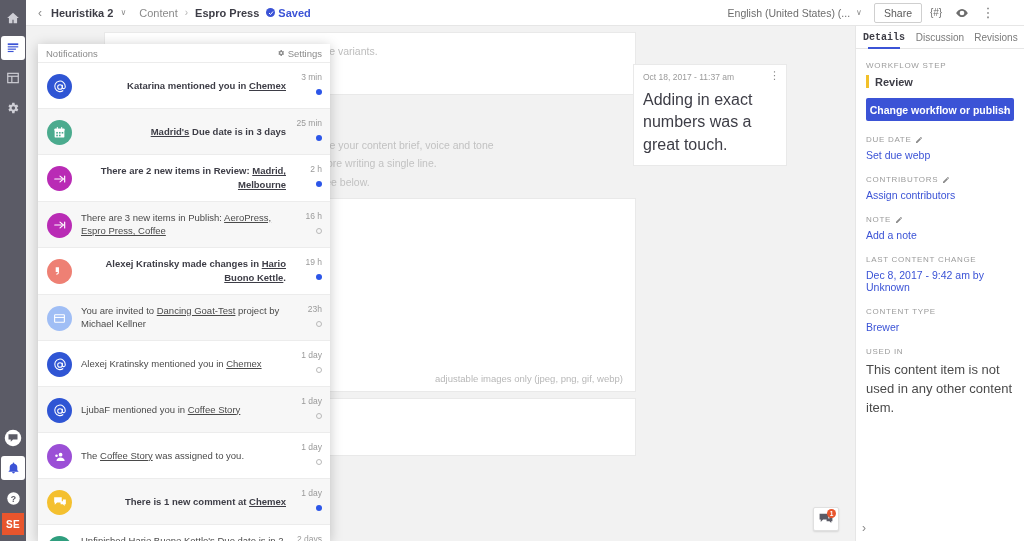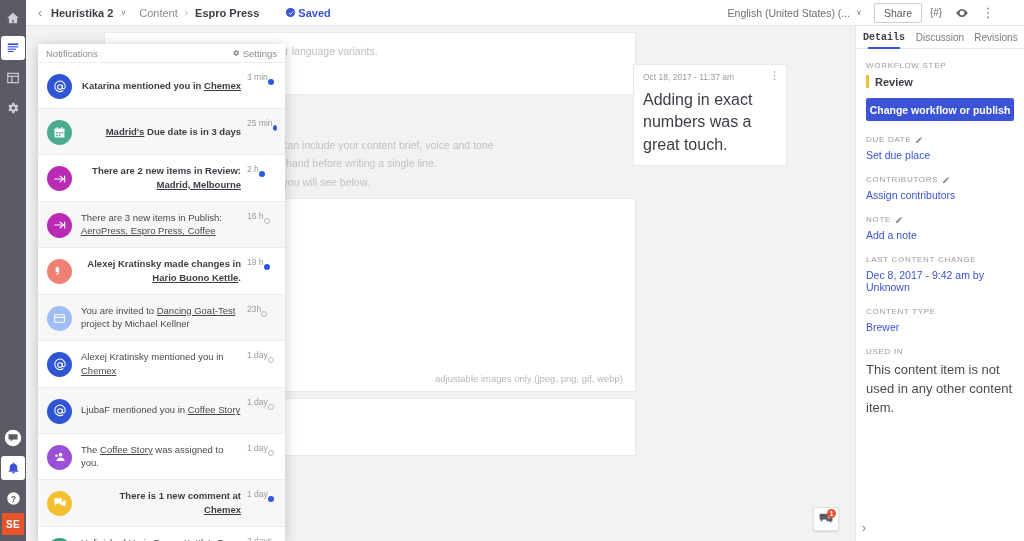--- a/index.html
+++ b/index.html
@@ -37,21 +37,21 @@
   #topbar{
     position:absolute;left:26px;top:0;right:0;height:26px;background:#fff;
     border-bottom:1px solid #e6e6e6; display:flex;align-items:center;z-index:30;
   }
   #breadcrumb{display:flex;align-items:center;gap:7px;padding-left:10px;font-size:11px;}
   .bc-back{color:#8a8a8a;font-size:12px;cursor:pointer;padding:0 2px;}
   .bc-strong{font-weight:bold;color:#3d3d46;cursor:pointer;}
   .bc-caret{color:#8a8a8a;font-size:8px;cursor:pointer;}
   .bc-sep{color:#b5b5b5;font-size:10px;}
   .bc-plain{color:#8a8a8a;cursor:pointer;}
-  .saved{display:flex;align-items:center;gap:3px;color:#3b53d6;font-weight:bold;margin-left:20px;}
+  .saved{display:flex;align-items:center;gap:3px;color:#3b53d6;font-weight:bold;margin-left:0;}
   .saved-dot{width:9px;height:9px;border-radius:50%;background:#3b53d6;display:flex;align-items:center;justify-content:center;}
   .saved-dot svg{display:block;}
   #topbar-right{margin-left:auto;display:flex;align-items:center;gap:2px;padding-right:24px;}
   .lang{color:#6d6d6d;font-size:10.5px;cursor:pointer;}
   .lang-caret{color:#8a8a8a;font-size:8px;margin:0 10px 0 4px;cursor:pointer;}
   .share-btn{
     border:1px solid #cfcfcf;border-radius:2px;padding:3px 9px;font-size:10.5px;
     color:#5a5a5a;cursor:pointer;background:#fff;
   }
   .ic-btn{width:24px;height:24px;display:flex;align-items:center;justify-content:center;cursor:pointer;color:#6d6d6d;}
@@ -111,38 +111,38 @@
   #comment-fab{
     position:absolute;right:16px;bottom:10px;width:26px;height:24px;background:#fff;
     border:1px solid #e0e0e0;border-radius:2px;display:flex;align-items:center;justify-content:center;
     cursor:pointer;box-shadow:0 1px 2px rgba(0,0,0,.12);
   }
   #comment-fab .badge{position:absolute;right:2px;top:1px;width:9px;height:9px;border-radius:50%;
     background:#e8552d;color:#fff;font-size:6.5px;display:flex;align-items:center;justify-content:center;font-weight:bold;}
 
   
   #notif{
-    position:absolute;left:38px;top:44px;width:247px;background:#fff;z-index:60;
+    position:absolute;left:38px;top:44px;width:292px;background:#fff;z-index:60;
     box-shadow:0 2px 12px rgba(0,0,0,.22);
   }
   #notif-head{
     height:19px;display:flex;align-items:center;padding:0 8px;border-bottom:1px solid #ececec;
     background:#fff;
   }
   #notif-head .ttl{font-size:9.5px;color:#8b8b8b;}
   #notif-head .settings{margin-left:auto;display:flex;align-items:center;gap:3px;font-size:9.5px;color:#8b8b8b;cursor:pointer;}
   #notif-list{max-height:478px;overflow:hidden;}
   .n-item{display:flex;align-items:flex-start;padding:9px 8px 9px 9px;border-bottom:1px solid #ececec;cursor:pointer;position:relative;min-height:42px;}
   .n-item.alt{background:#f7f7f7;}
   .n-av{width:25px;height:25px;border-radius:50%;flex:0 0 25px;display:flex;align-items:center;justify-content:center;margin-top:2px;}
   .n-av svg{display:block;}
   .n-txt{flex:1;padding:0 6px 0 9px;font-size:9.5px;line-height:1.45;color:#4a4a4a;align-self:center;}
   .n-txt.bold{font-weight:bold;color:#3d3d46;text-align:right;}
   .n-txt u{text-decoration:underline;}
-  .n-right{width:30px;flex:0 0 30px;display:flex;flex-direction:row;align-items:flex-start;}
+  .n-right{width:30px;flex:0 0 30px;display:flex;flex-direction:column;align-items:flex-end;}
   .n-time{font-size:8.5px;color:#9a9a9a;white-space:nowrap;}
   .n-dot{width:6px;height:6px;border-radius:50%;background:#2c56e8;margin-top:7px;}
   .n-dot.hollow{background:transparent;border:1px solid #b9b9b9;}
 </style>
 </head>
 <body>
 
 <div id="left-rail">
   <div class="rail-btn" style="margin-top:3px;">
     <svg width="14" height="14" viewBox="0 0 24 24" fill="#cfcfd6">
@@ -286,21 +286,21 @@
 
     <div class="grp">
       <div class="sect-label">
         <span>DUE DATE</span>
         <span class="pencil">
           <svg width="8" height="8" viewBox="0 0 24 24" fill="#8a8a8a">
               <path d="M3 17.2V21h3.8L18 9.8 14.2 6 3 17.2zM20.7 7.1a1 1 0 0 0 0-1.4L18.3 3.3a1 1 0 0 0-1.4 0l-1.8 1.8L18.9 8.9z"></path>
             </svg>
         </span>
       </div>
-      <div class="blue-link">Set due place</div>
+      <div class="blue-link">Set due webp</div>
     </div>
 
     <div class="grp">
       <div class="sect-label">
         <span>CONTRIBUTORS</span>
         <span class="pencil">
           <svg width="8" height="8" viewBox="0 0 24 24" fill="#8a8a8a">
               <path d="M3 17.2V21h3.8L18 9.8 14.2 6 3 17.2zM20.7 7.1a1 1 0 0 0 0-1.4L18.3 3.3a1 1 0 0 0-1.4 0l-1.8 1.8L18.9 8.9z"></path>
             </svg>
         </span>

